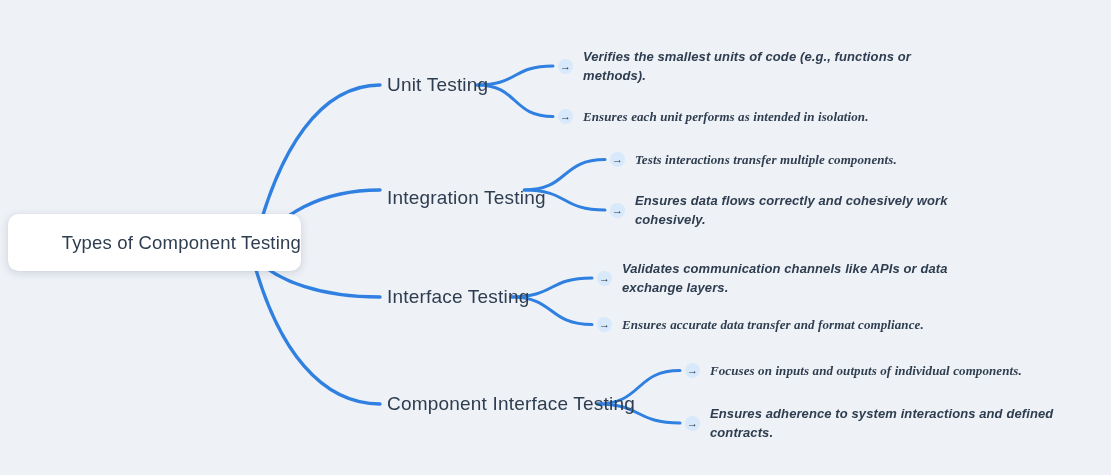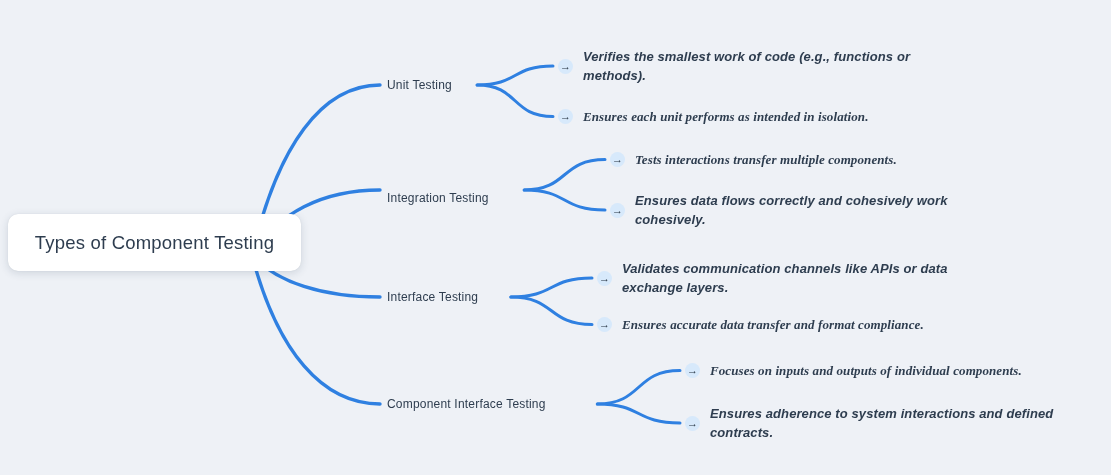--- a/index.html
+++ b/index.html
@@ -5,25 +5,25 @@
   html,body{margin:0;padding:0;background:#eef1f6;}
   .canvas{
     position:relative;width:1111px;height:475px;background:#eef1f6;
     font-family:"Liberation Sans",sans-serif;overflow:hidden;
   }
   #links{position:absolute;left:0;top:0;z-index:1;}
   .root-node{
     position:absolute;left:8px;top:214px;width:293px;height:57px;
     background:#ffffff;border-radius:10px;
     box-shadow:0 2px 8px rgba(40,60,90,.16), 0 0 1px rgba(40,60,90,.15);
-    display:flex;align-items:center;justify-content:center;
+    display:flex;align-items:center;justify-content:flex-end;
     z-index:2;color:#2e3d4f;font-size:18.5px;font-weight:500;letter-spacing:.2px;
   }
   .branch{
-    position:absolute;z-index:2;color:#2e3d4f;font-size:12px;font-weight:500;
+    position:absolute;z-index:2;color:#2e3d4f;font-size:19px;font-weight:500;
     line-height:20px;white-space:nowrap;letter-spacing:.2px;
   }
   .leaf{position:absolute;display:flex;align-items:center;gap:10px;z-index:2;}
   .badge{
     width:15px;height:15px;border-radius:50%;background:#d7e9fb;
     display:flex;align-items:center;justify-content:center;flex:0 0 15px;
     color:#22303f;font-size:11px;font-weight:700;line-height:15px;
   }
   .leaf-text{
     font-style:italic;font-weight:600;font-size:13px;line-height:19px;
@@ -55,21 +55,21 @@
     <span>Types of Component Testing</span>
   </div>
 
   <div class="branch" id="b0" style="left:387px;top:75px">Unit Testing</div>
   <div class="branch" id="b1" style="left:387px;top:188px">Integration Testing</div>
   <div class="branch" id="b3" style="left:387px;top:394px">Component Interface Testing</div>
   <div class="branch" id="b2" style="left:387px;top:287px">Interface Testing</div>
 
   <div class="leaf" style="left:558px;top:47px">
     <span class="badge">→</span>
-    <span class="leaf-text w360">Verifies the smallest work of code (e.g., functions or methods).</span>
+    <span class="leaf-text w360">Verifies the smallest units of code (e.g., functions or methods).</span>
   </div>
   <div class="leaf" style="left:558px;top:107px">
     <span class="badge">→</span>
     <span class="leaf-text nw">Ensures each unit performs as intended in isolation.</span>
   </div>
 
   <div class="leaf" style="left:610px;top:150px">
     <span class="badge">→</span>
     <span class="leaf-text nw">Tests interactions transfer multiple components.</span>
   </div>

